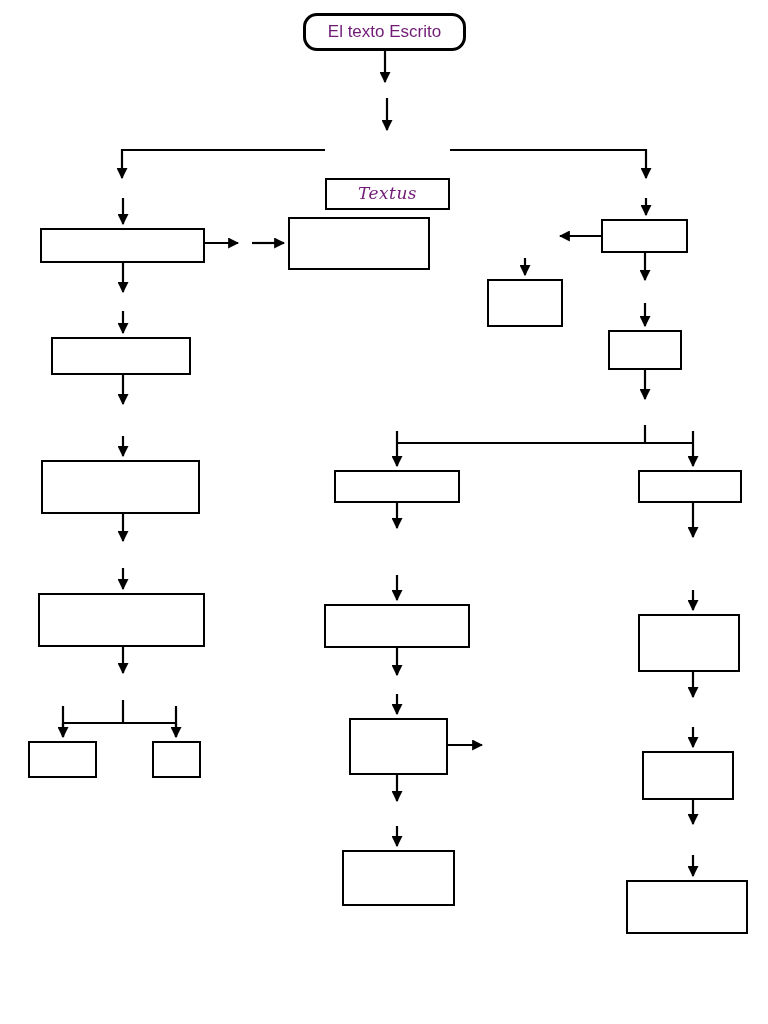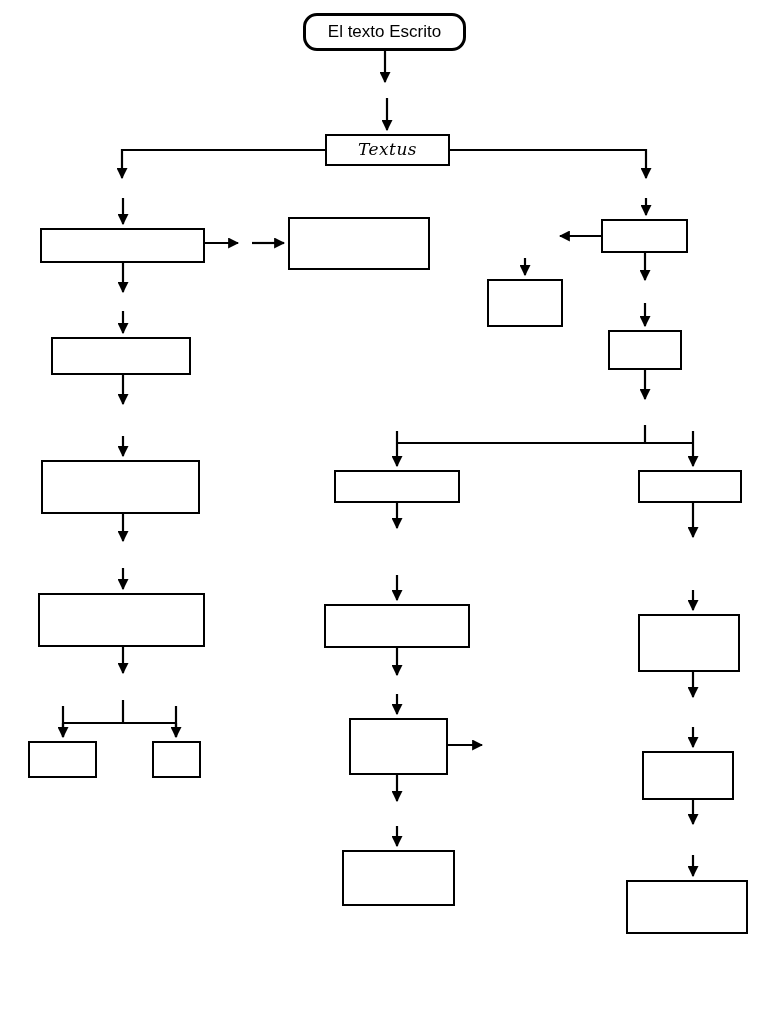--- a/index.html
+++ b/index.html
@@ -26,35 +26,36 @@
   }
   .node {
     position: absolute;
     box-sizing: border-box;
     background: #ffffff;
     border: 2px solid #000000;
     display: flex;
     align-items: center;
     justify-content: center;
     text-align: center;
-    color: #000000;
+    color: #701a75;
     line-height: 1.15;
     z-index: 2;
   }
   .node.root {
     border-width: 3px;
     border-radius: 14px;
     font-size: 17px;
   }
   .node.script {
     border-width: 2px;
     font-family: "DejaVu Serif", serif;
     font-style: italic;
     font-size: 17px;
     letter-spacing: 0.5px;
+    margin-top: 44px;
   }
   .node.empty {
     font-size: 12px;
   }
   .node-label {
     display: block;
     padding: 0 6px;
     white-space: nowrap;
   }
 </style>

